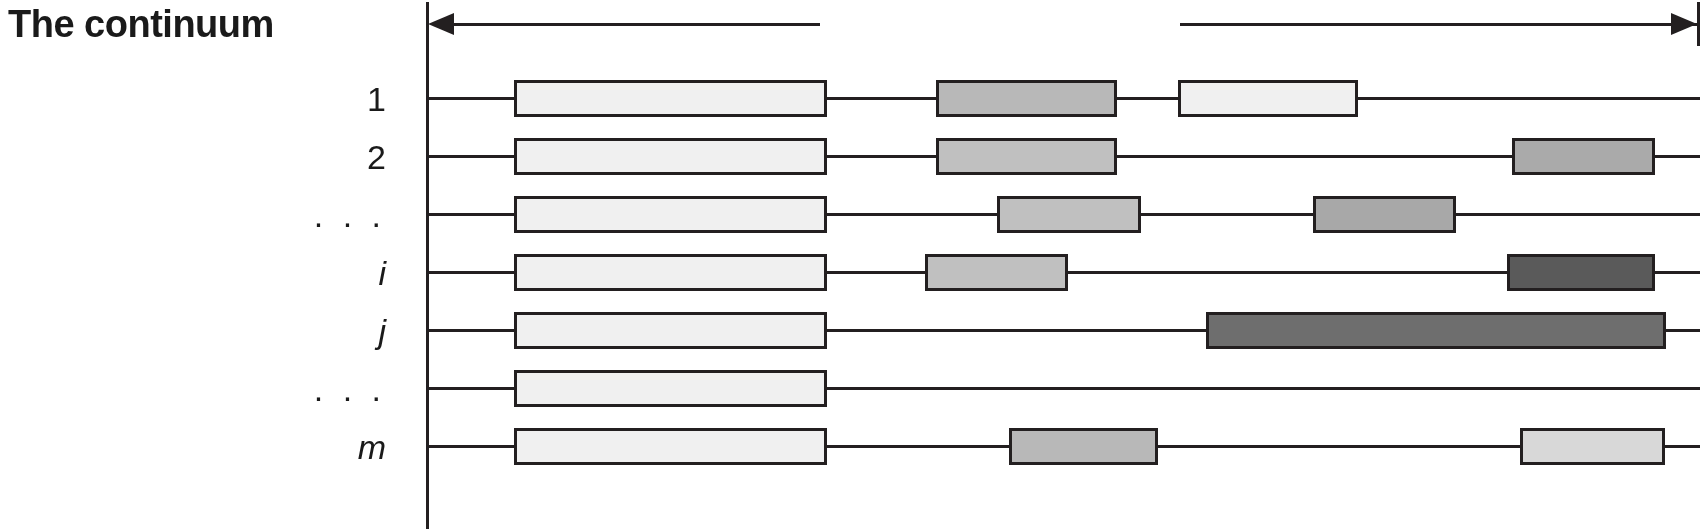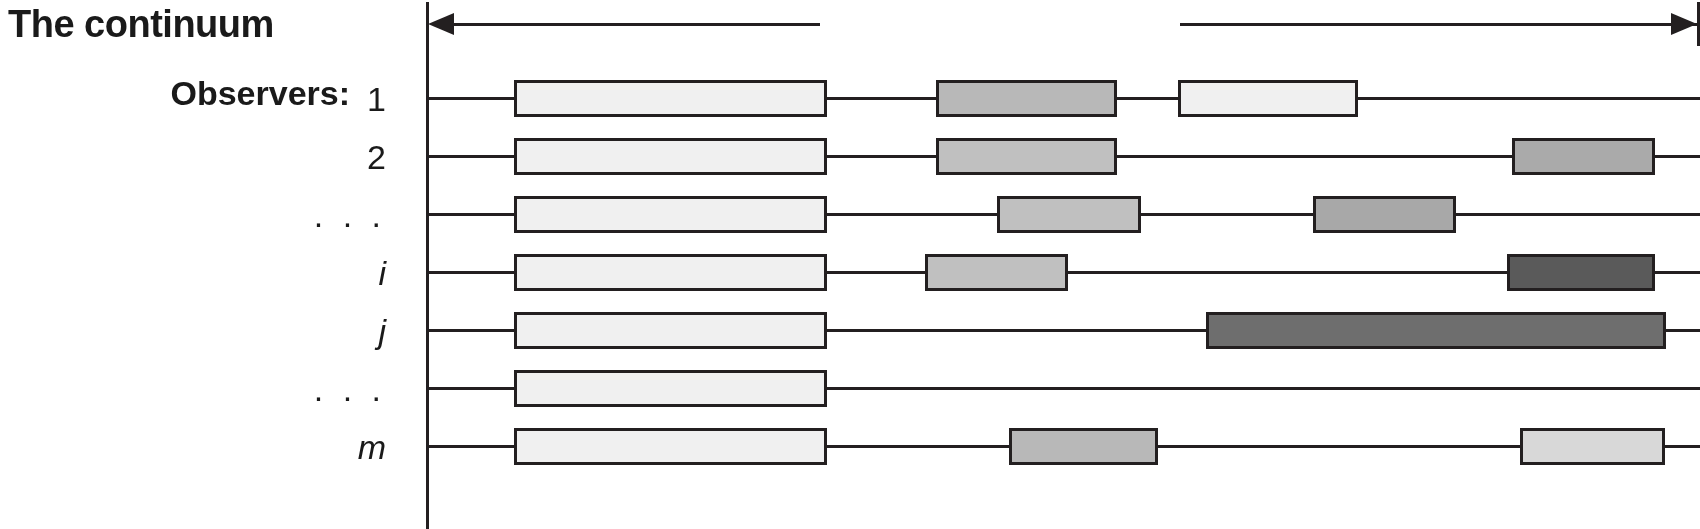--- a/index.html
+++ b/index.html
@@ -78,21 +78,20 @@
     box-sizing:border-box;
   }
 </style>
 </head>
 <body>
 
 <div id="stage">
 
   <div class="title-continuum">The continuum</div>
 
-  <div class="label-observers">Observers:</div>
 
   <div id="arrow-group">
       <div class="arrow-cap" style="left: 426px; top: 2px; height: 44px;"></div>
       <div class="arrow-cap" style="left: 1697px; top: 2px; height: 44px;"></div>
       <div class="arrow-line" style="left: 450px; top: 23px; width: 370px;"></div>
       <div class="arrow-line" style="left: 1180px; top: 23px; width: 517px;"></div>
       <div class="arrow-head left" style="left: 428px; top: 13px;"></div>
       <div class="arrow-head right" style="left: 1671px; top: 13px;"></div>
     </div>
 

